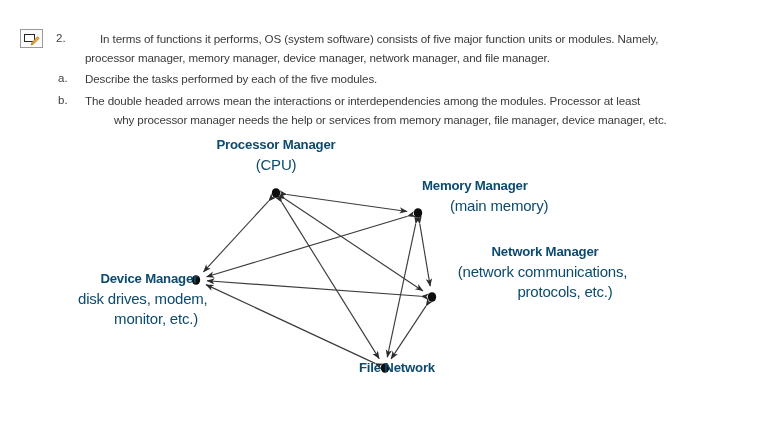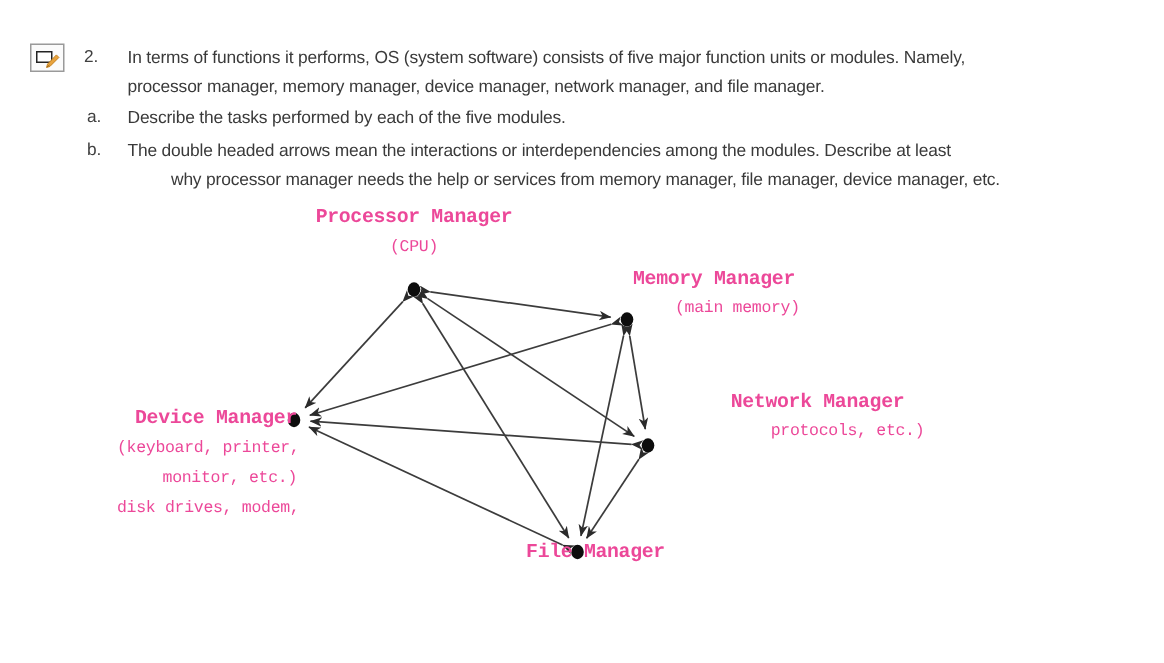--- a/index.html
+++ b/index.html
@@ -80,60 +80,60 @@
   }
   .diagram svg {
     position: absolute;
     left: 0;
     top: 0;
   }
 
   .node-label {
     position: absolute;
     text-align: center;
-    color: #ec4899;
-    font-family: Liberation Mono, monospace;
+    color: #0c4a6e;
+    font-family: Liberation Sans, sans-serif;
     line-height: 20px;
     white-space: nowrap;
   }
   .node-label .nl-title {
     font-weight: bold;
     font-size: 13.2px;
     display: block;
     letter-spacing: -0.2px;
   }
   .node-label .nl-sub {
     font-weight: normal;
-    font-size: 11px;
+    font-size: 15px;
     display: block;
     letter-spacing: -0.2px;
   }
 </style>
 </head>
 <body>
 
 <div class="doc">
 
   <div class="placeholder-icon">
     <div class="pi-rect"></div>
     <svg class="pi-pencil" viewBox="0 0 10 10">
       <polygon points="7.6,0.6 9.3,2.3 3.3,8.3 1.0,9.0 1.7,6.7" fill="#e8a33d" stroke="#c07a18" stroke-width="0.6"></polygon>
       <line x1="1.3" y1="8.7" x2="3.0" y2="7.3" stroke="#8a5a10" stroke-width="0.5"></line>
     </svg>
   </div>
 
   <div class="list-marker" style="left:56px; top:29px;">2.</div>
-  <div class="para" style="left:85px; top:29px;text-align:right;">In terms of functions it performs, OS (system software) consists of five major function units or modules. Namely,</div>
+  <div class="para" style="left:100px; top:29px;text-align:right;">In terms of functions it performs, OS (system software) consists of five major function units or modules. Namely,</div>
   <div class="para" style="left:85px; top:48px;">processor manager, memory manager, device manager, network manager, and file manager.</div>
 
   <div class="list-marker" style="left:58px; top:69px;">a.</div>
   <div class="para" style="left:85px; top:69px;">Describe the tasks performed by each of the five modules.</div>
 
   <div class="list-marker" style="left:58px; top:91px;">b.</div>
-  <div class="para" style="left:85px; top:91px;">The double headed arrows mean the interactions or interdependencies among the modules. Describe at least</div>
+  <div class="para" style="left:85px; top:91px;">The double headed arrows mean the interactions or interdependencies among the modules. Processor at least</div>
   <div class="para" style="left:85px; top:110px;margin-left:29px;">why processor manager needs the help or services from memory manager, file manager, device manager, etc.</div>
 
 </div>
 
 <div class="diagram">
 
   <svg width="776" height="312" viewBox="0 0 776 312">
     <defs>
       <marker id="ah" markerWidth="9" markerHeight="9" refX="7.6" refY="3.2" orient="auto" markerUnits="userSpaceOnUse">
         <path d="M0,0 L8,3.2 L0,6.4 L2.2,3.2 Z" fill="#2b2b2b"></path>
@@ -163,29 +163,29 @@
   <div class="node-label" style="left:176px; top:5px; width:200px;">
     <span class="nl-title">Processor Manager</span>
     <span class="nl-sub">(CPU)</span>
   </div>
 
   <div class="node-label" style="left:398px; top:46px; width:232px; text-align:left;">
     <span class="nl-title" style="margin-left:24px;">Memory Manager</span>
     <span class="nl-sub" style="margin-left:52px;">(main memory)</span>
   </div>
 
-  <div class="node-label" style="left:430px; top:128px; width:230px; text-align:center;">
+  <div class="node-label" style="left:430px; top:112px; width:230px; text-align:center;">
     <span class="nl-title">Network Manager</span>
+    <span class="nl-sub" style="margin-left:-5px;">(network communications,</span>
     <span class="nl-sub" style="margin-left:40px;">protocols, etc.)</span>
   </div>
 
   <div class="node-label" style="left:270px; top:228px; width:230px; text-align:center;">
-    <span class="nl-title" style="margin-left:24px;">File Manager</span>
+    <span class="nl-title" style="margin-left:24px;">File Network</span>
   </div>
 
   <div class="node-label" style="left:78px; top:139px; width:120px; text-align:right;">
     <span class="nl-title">Device Manager</span>
-    <span class="nl-sub">(keyboard, printer,</span>
+    <span class="nl-sub">disk drives, modem,</span>
     <span class="nl-sub">monitor, etc.)</span>
-    <span class="nl-sub">disk drives, modem,</span>
   </div>
 
 </div>
 
 </body></html>

